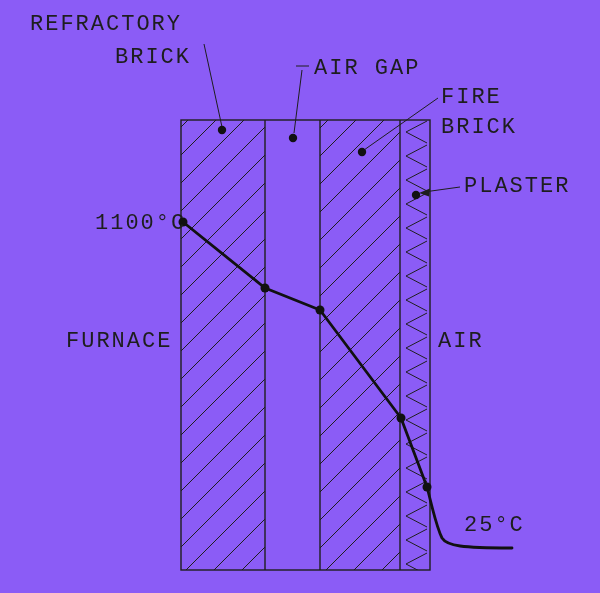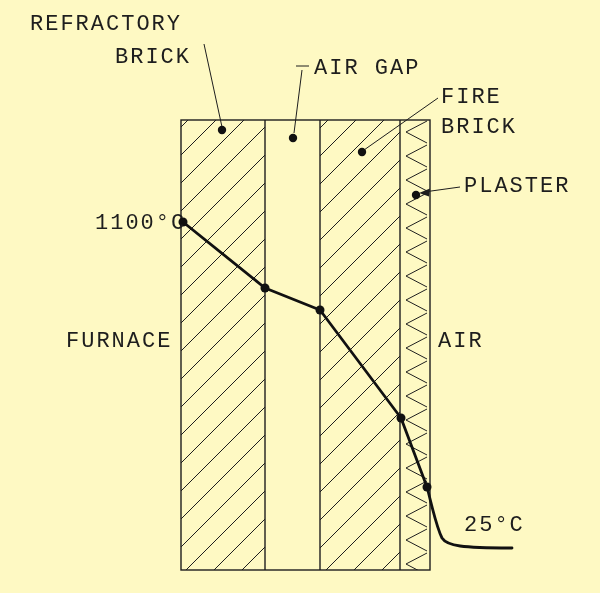--- a/index.html
+++ b/index.html
@@ -7,21 +7,21 @@
     padding: 0;
     background: #d9d9d9;
     width: 600px;
     height: 593px;
     overflow: hidden;
   }
   .stage {
     position: relative;
     width: 600px;
     height: 593px;
-    background: #fef9c3;
+    background: #8b5cf6;
   }
   svg { display: block; }
   .lbl {
     font-family: "Liberation Mono", "DejaVu Sans Mono", monospace;
     font-size: 22px;
     letter-spacing: 2px;
     fill: #1e1e1e;
   }
   .thin  { stroke: #1e1e1e; stroke-width: 1;   fill: none; }
   .med   { stroke: #1e1e1e; stroke-width: 1.4; fill: none; }

